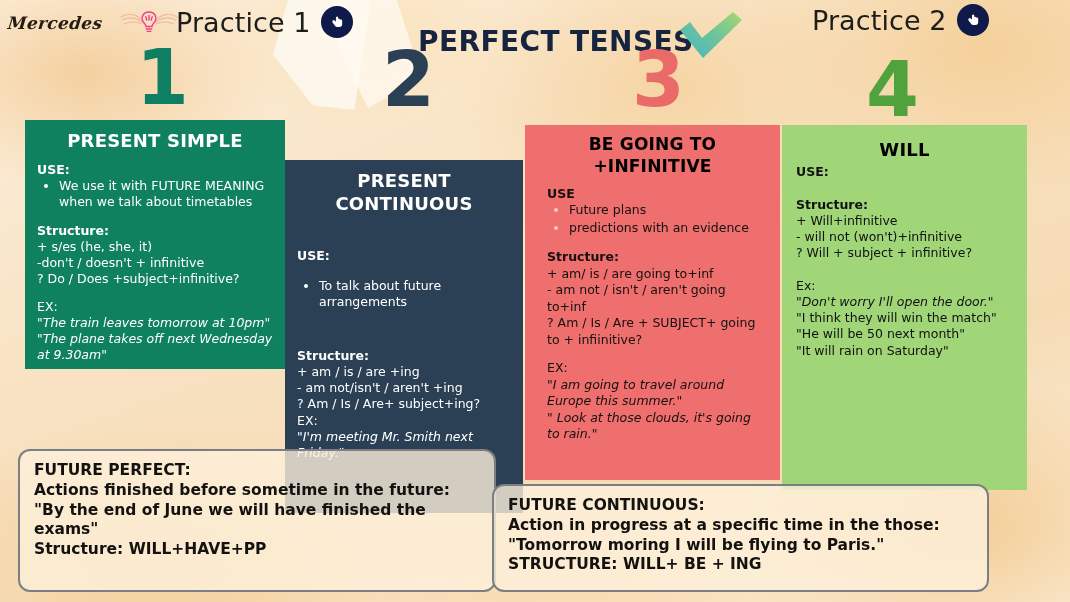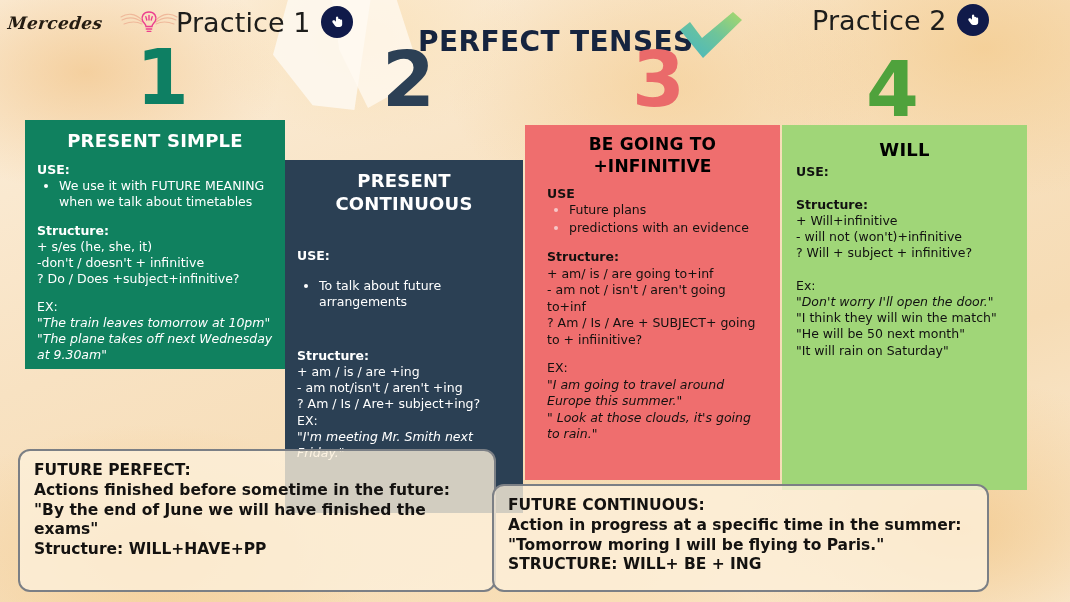--- a/index.html
+++ b/index.html
@@ -296,16 +296,16 @@
 
 <div class="callout" id="callout-future-perfect">
   <div>FUTURE PERFECT:</div>
   <div>Actions finished before sometime in the future:</div>
   <div>"By the end of June we will have finished the exams"</div>
   <div>Structure: WILL+HAVE+PP</div>
 </div>
 
 <div class="callout" id="callout-future-continuous">
   <div>FUTURE CONTINUOUS:</div>
-  <div>Action in progress at a specific time in the summer:</div>
+  <div>Action in progress at a specific time in the those:</div>
   <div>"Tomorrow moring I will be flying to Paris."</div>
   <div>STRUCTURE: WILL+ BE + ING</div>
 </div>
 
 </body></html>

